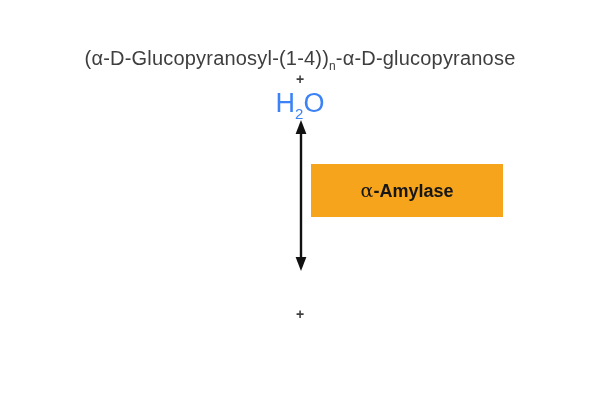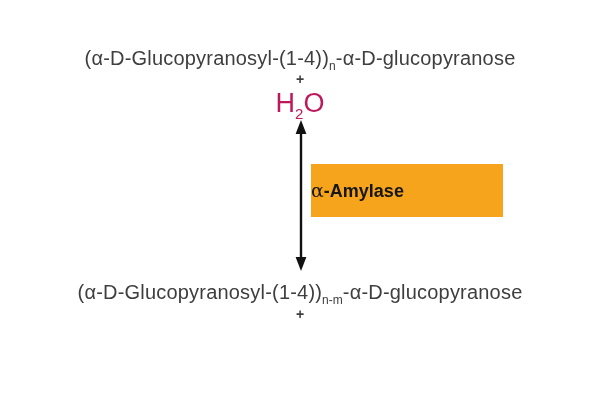--- a/index.html
+++ b/index.html
@@ -42,40 +42,40 @@
   .plus-top { top: 72px; }
   .plus-bottom { top: 307px; }
   .water {
     position: absolute;
     left: 0;
     top: 88px;
     width: 600px;
     text-align: center;
     font-size: 27px;
     font-weight: 400;
-    color: #be185d;
+    color: #3b82f6;
   }
   .water sub { font-size: 15px; vertical-align: -0.45em; }
   .arrow-svg {
     position: absolute;
     left: 291px;
     top: 119px;
     width: 20px;
     height: 153px;
   }
   .enzyme-box {
     position: absolute;
     left: 311px;
     top: 164px;
     width: 192px;
     height: 53px;
     background: #f5a41c;
     display: flex;
     flex-direction: column;
-    align-items: flex-start;
+    align-items: center;
     justify-content: center;
     text-align: center;
   }
   .enzyme-line {
     font-size: 18px;
     font-weight: 700;
     color: #161616;
     line-height: 24px;
     white-space: nowrap;
   }
@@ -107,20 +107,17 @@
     <polygon points="10,1 4.6,15 15.4,15" fill="#111111"></polygon>
     <polygon points="10,152 4.6,138 15.4,138" fill="#111111"></polygon>
   </svg>
 
   <div class="enzyme-box">
     <div class="enzyme-line">
       <span class="enzyme-alpha">α</span><span>-Amylase</span>
     </div>
   </div>
 
-  <div class="formula line-product1">
-    <span>(α-D-Glucopyranosyl-(1-4))</span><sub>n-m</sub><span>-α-D-glucopyranose</span>
-  </div>
 
   <div class="plus plus-bottom">+</div>
 
 
 </div>
 
 </body></html>

